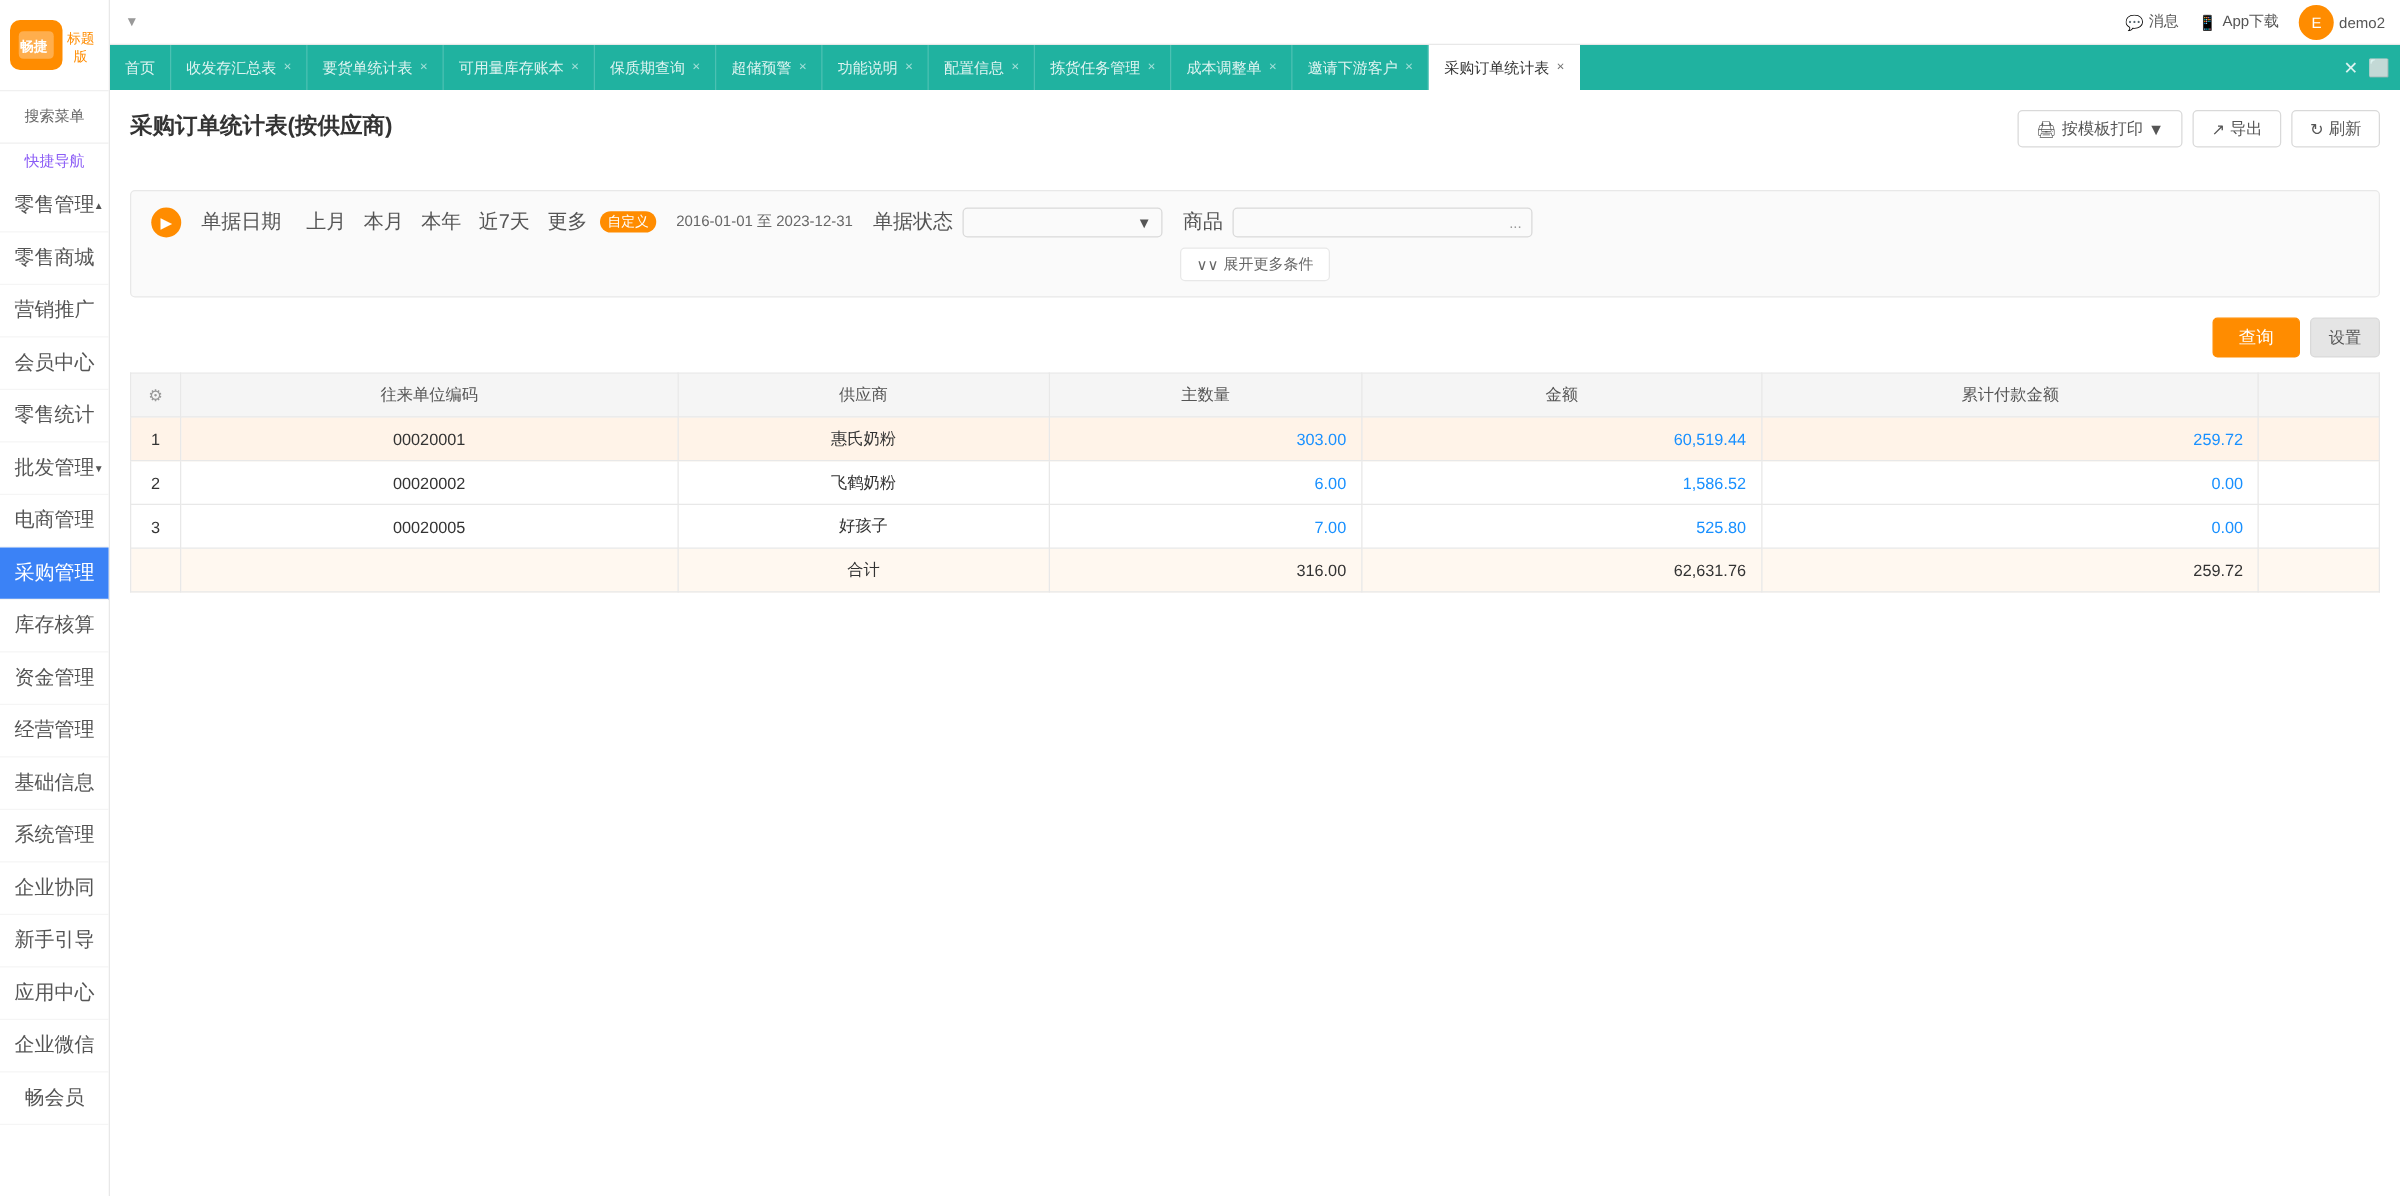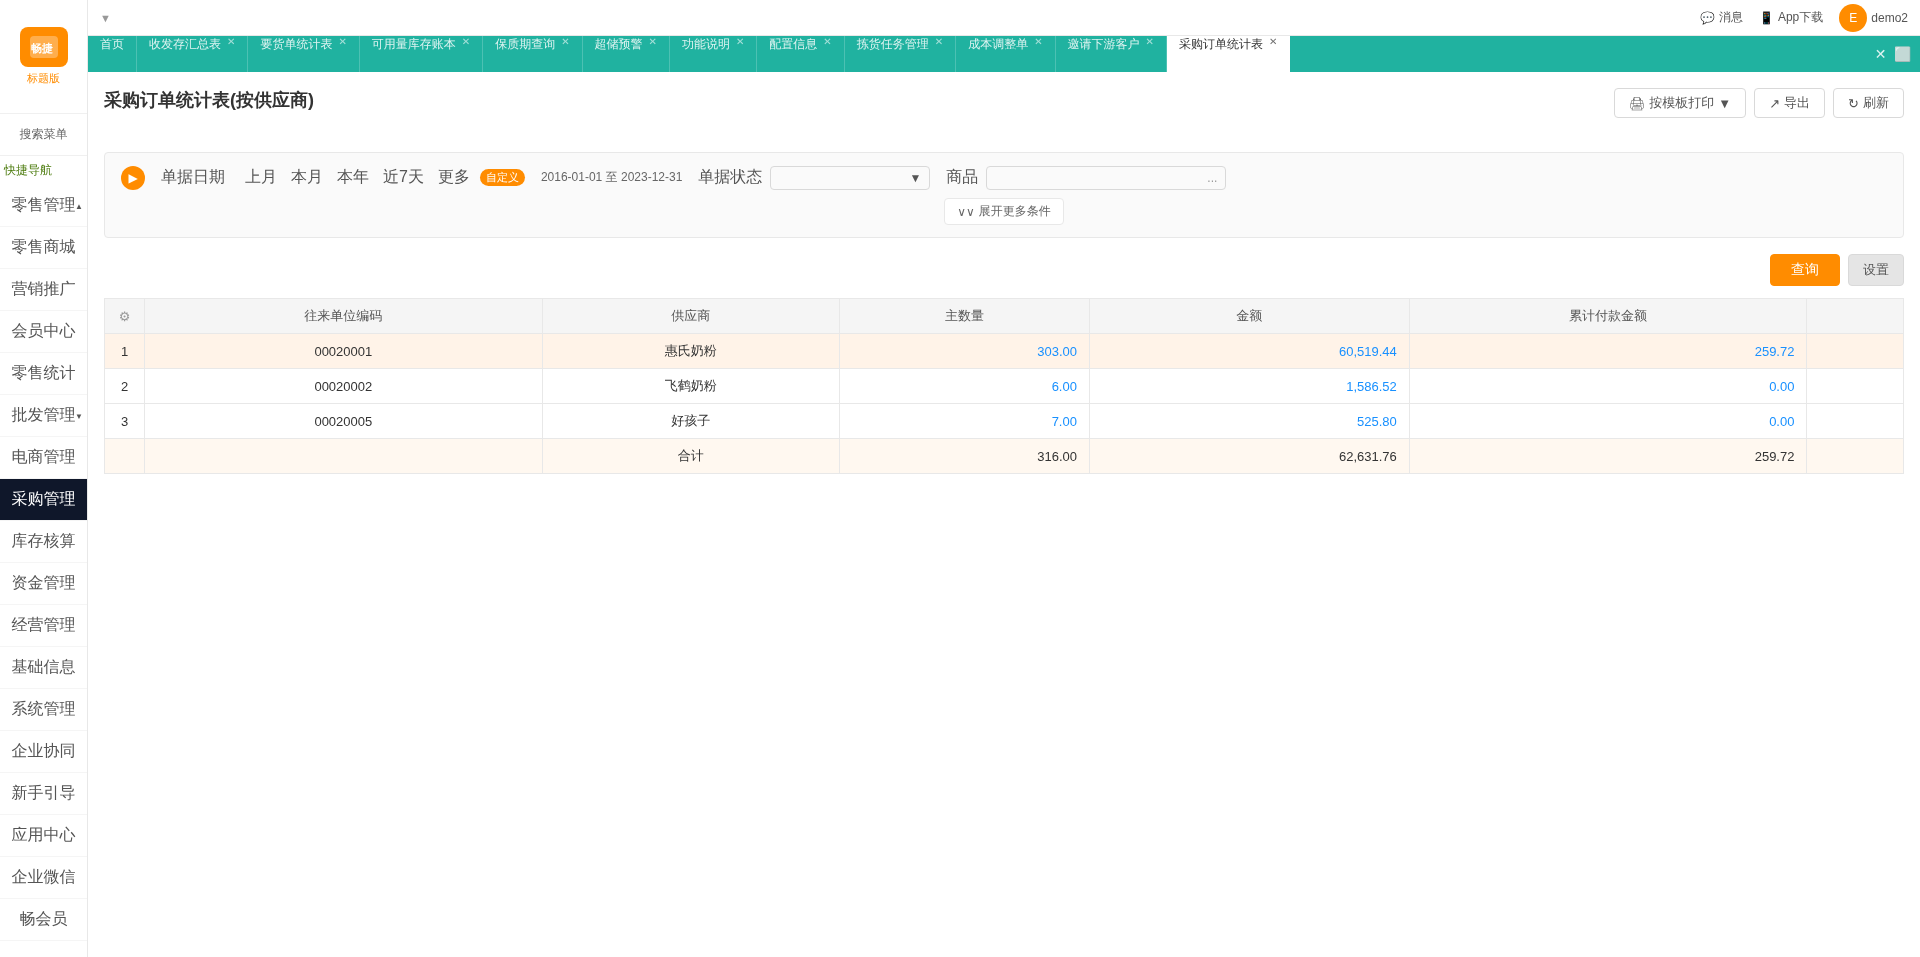--- a/index.html
+++ b/index.html
@@ -1,45 +1,45 @@
 <!DOCTYPE html>
 <html><head>
   <meta charset="utf-8">
   <style>
     * { box-sizing: border-box; margin: 0; padding: 0; }
     body { font-family: 'Microsoft YaHei', Arial, sans-serif; font-size: 13px; background: #f5f5f5; color: #333; display: flex; height: 957px; overflow: hidden; }
 
     
     .sidebar { width: 88px; background: #fff; border-right: 1px solid #e8e8e8; display: flex; flex-direction: column; height: 100%; overflow-y: auto; flex-shrink: 0; }
-    .sidebar-logo { padding: 27px 8px; display: flex; flex-direction: column; align-items: center; border-bottom: 1px solid #f0f0f0; }
+    .sidebar-logo { padding: 16px 8px; display: flex; align-items: center; border-bottom: 1px solid #f0f0f0; }
     .logo-icon { width: 48px; height: 40px; background: #ff8c00; border-radius: 8px; display: flex; align-items: center; justify-content: center; }
     .logo-icon svg { width: 36px; height: 30px; }
     .logo-text { font-size: 11px; color: #ff8c00; margin-top: 4px; text-align: center; }
     .sidebar-search { padding: 8px 6px; border-bottom: 1px solid #f0f0f0; }
     .sidebar-search-item { text-align: center; color: #666; font-size: 12px; padding: 4px 0; cursor: pointer; }
     .sidebar-nav-item { padding: 10px 4px; text-align: center; font-size: 16px; color: #555; cursor: pointer; border-bottom: 1px solid #f5f5f5; position: relative; }
-    .sidebar-nav-item.active { background: #0f172a; color: #fff; }
+    .sidebar-nav-item.active { background: #3b82f6; color: #fff; }
     .sidebar-nav-item.has-arrow::after { content: '▲'; font-size: 8px; position: absolute; right: 4px; top: 50%; transform: translateY(-50%); }
     .sidebar-nav-item.has-arrow-down::after { content: '▼'; }
-    .sidebar-section { padding: 6px 4px; text-align: left; font-size: 12px; color: #4d7c0f; cursor: pointer; }
+    .sidebar-section { padding: 6px 4px; text-align: center; font-size: 12px; color: #8b5cf6; cursor: pointer; }
 
     
     .main { flex: 1; display: flex; flex-direction: column; overflow: hidden; }
 
     
     .topbar { background: #fff; border-bottom: 1px solid #e8e8e8; display: flex; align-items: center; padding: 0 12px; height: 36px; flex-shrink: 0; }
     .topbar-title { font-size: 12px; color: #666; flex: 1; }
     .topbar-actions { display: flex; align-items: center; gap: 16px; }
     .topbar-action { display: flex; align-items: center; gap: 4px; font-size: 12px; color: #555; cursor: pointer; }
     .user-avatar { width: 28px; height: 28px; border-radius: 50%; background: #ff8c00; color: #fff; display: flex; align-items: center; justify-content: center; font-size: 12px; }
 
     
     .tabs { background: #20b2a0; display: flex; align-items: center; height: 36px; flex-shrink: 0; overflow-x: auto; }
     .tabs::-webkit-scrollbar { display: none; }
-    .tab { display: flex; padding: 0 12px; height: 36px; font-size: 12px; color: rgba(255,255,255,0.85); cursor: pointer; white-space: nowrap; border-right: 1px solid rgba(255,255,255,0.2); gap: 6px; flex-shrink: 0; }
+    .tab { display: flex; align-items: center; padding: 0 12px; height: 36px; font-size: 12px; color: rgba(255,255,255,0.85); cursor: pointer; white-space: nowrap; border-right: 1px solid rgba(255,255,255,0.2); gap: 6px; flex-shrink: 0; font-family: Liberation Mono, monospace; }
     .tab.active { background: #fff; color: #333; }
     .tab .close-btn { font-size: 10px; opacity: 0.7; }
     .tab.home { background: transparent; }
     .tabs-end { margin-left: auto; display: flex; align-items: center; padding: 0 8px; gap: 8px; }
     .tabs-end-btn { color: rgba(255,255,255,0.85); cursor: pointer; font-size: 14px; }
 
     
     .page-content { flex: 1; overflow-y: auto; background: #fff; padding: 16px; }
 
     

